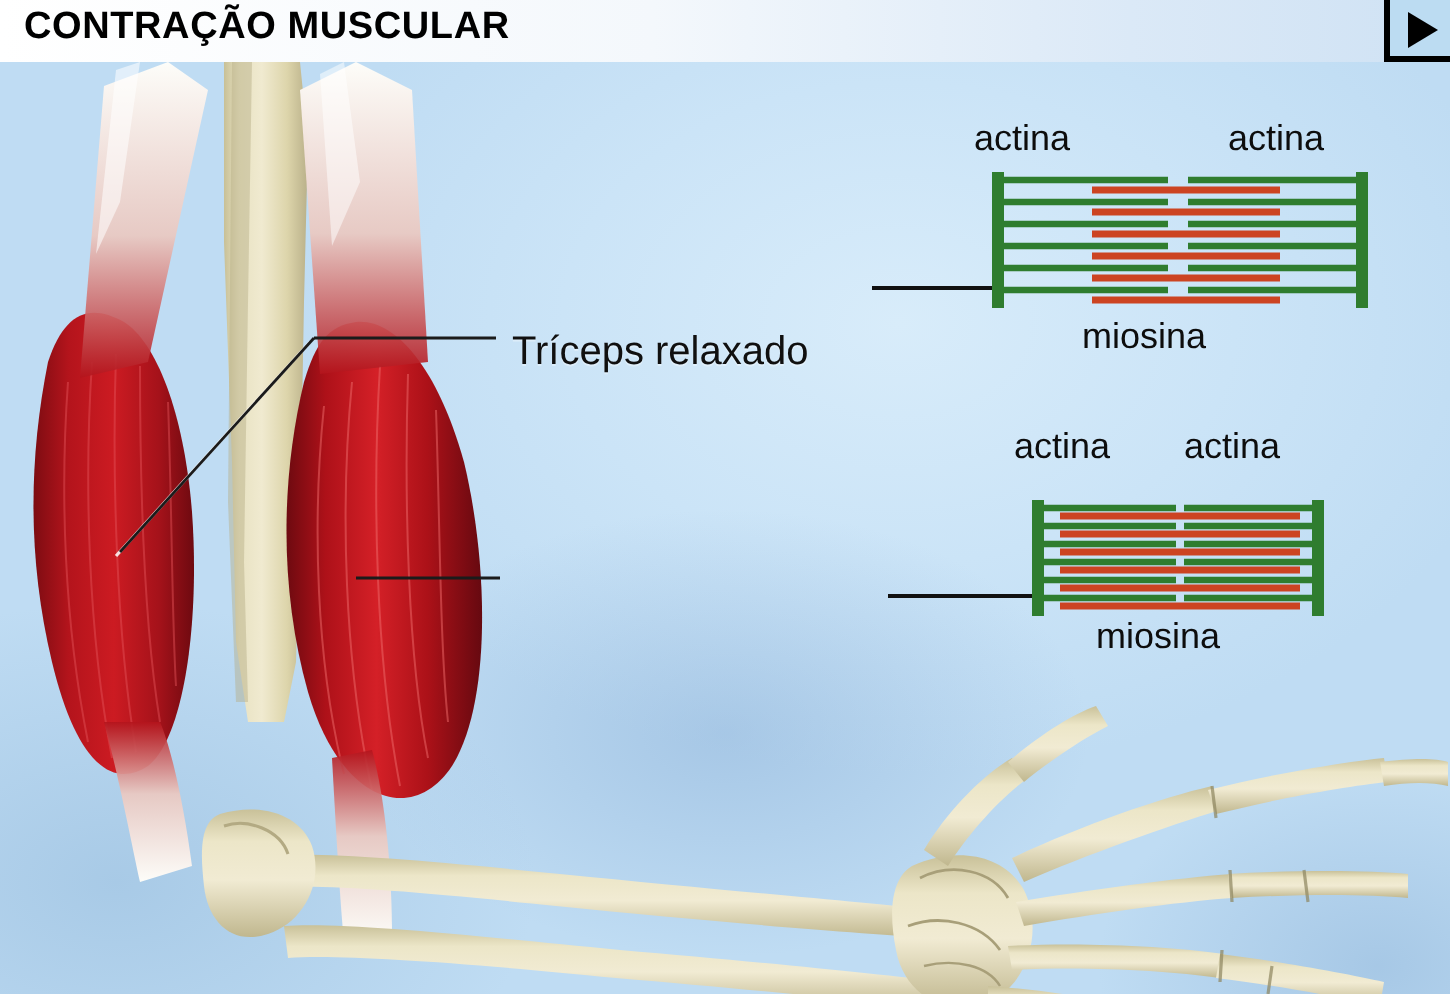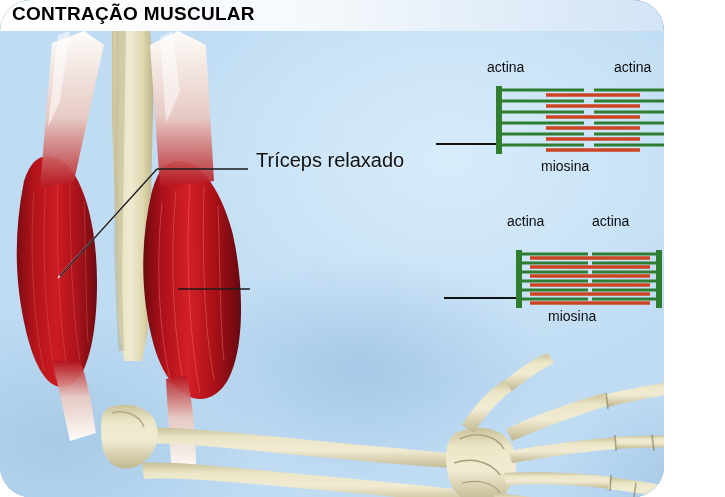--- a/index.html
+++ b/index.html
@@ -5,25 +5,24 @@
   html, body {
     margin: 0;
     padding: 0;
     background: #ffffff;
   }
   body {
     font-family: "Liberation Sans", sans-serif;
   }
   #stage {
     position: relative;
-    width: 664px;
+    width: 725px;
     height: 497px;
     overflow: hidden;
     background: #0369a1;
-    border-radius: 31px;
   }
 
   
   #header {
     position: absolute;
     left: 0; top: 0;
     width: 725px; height: 31px;
     background: linear-gradient(to right, #ffffff 0%, #f4f8fc 45%, #dbe9f7 78%, #cfe2f4 100%);
     z-index: 40;
   }
@@ -75,38 +74,39 @@
     pointer-events: none;
   }
 
   
   #arm-art { position: absolute; left: 0; top: 0; }
 
   
   .sarcomere-group { position: absolute; }
   .sarc-label {
     position: absolute;
-    font-size: 14px;
+    font-size: 18px;
     color: #0d0d0d;
     white-space: nowrap;
   }
   .sarc-box { position: absolute; }
   .leader {
     position: absolute;
     height: 2px;
     background: #111111;
   }
 
   
   .callout {
     position: absolute;
     font-size: 20px;
     color: #101010;
     white-space: nowrap;
     text-shadow: 0 1px 0 rgba(255,255,255,0.35);
+    margin-top: 16px;
   }
 </style>
 </head>
 <body>
 
 <div id="stage">
 
   <div id="header">
     <div id="header-title">CONTRAÇÃO MUSCULAR</div>
     <div id="next-button">

